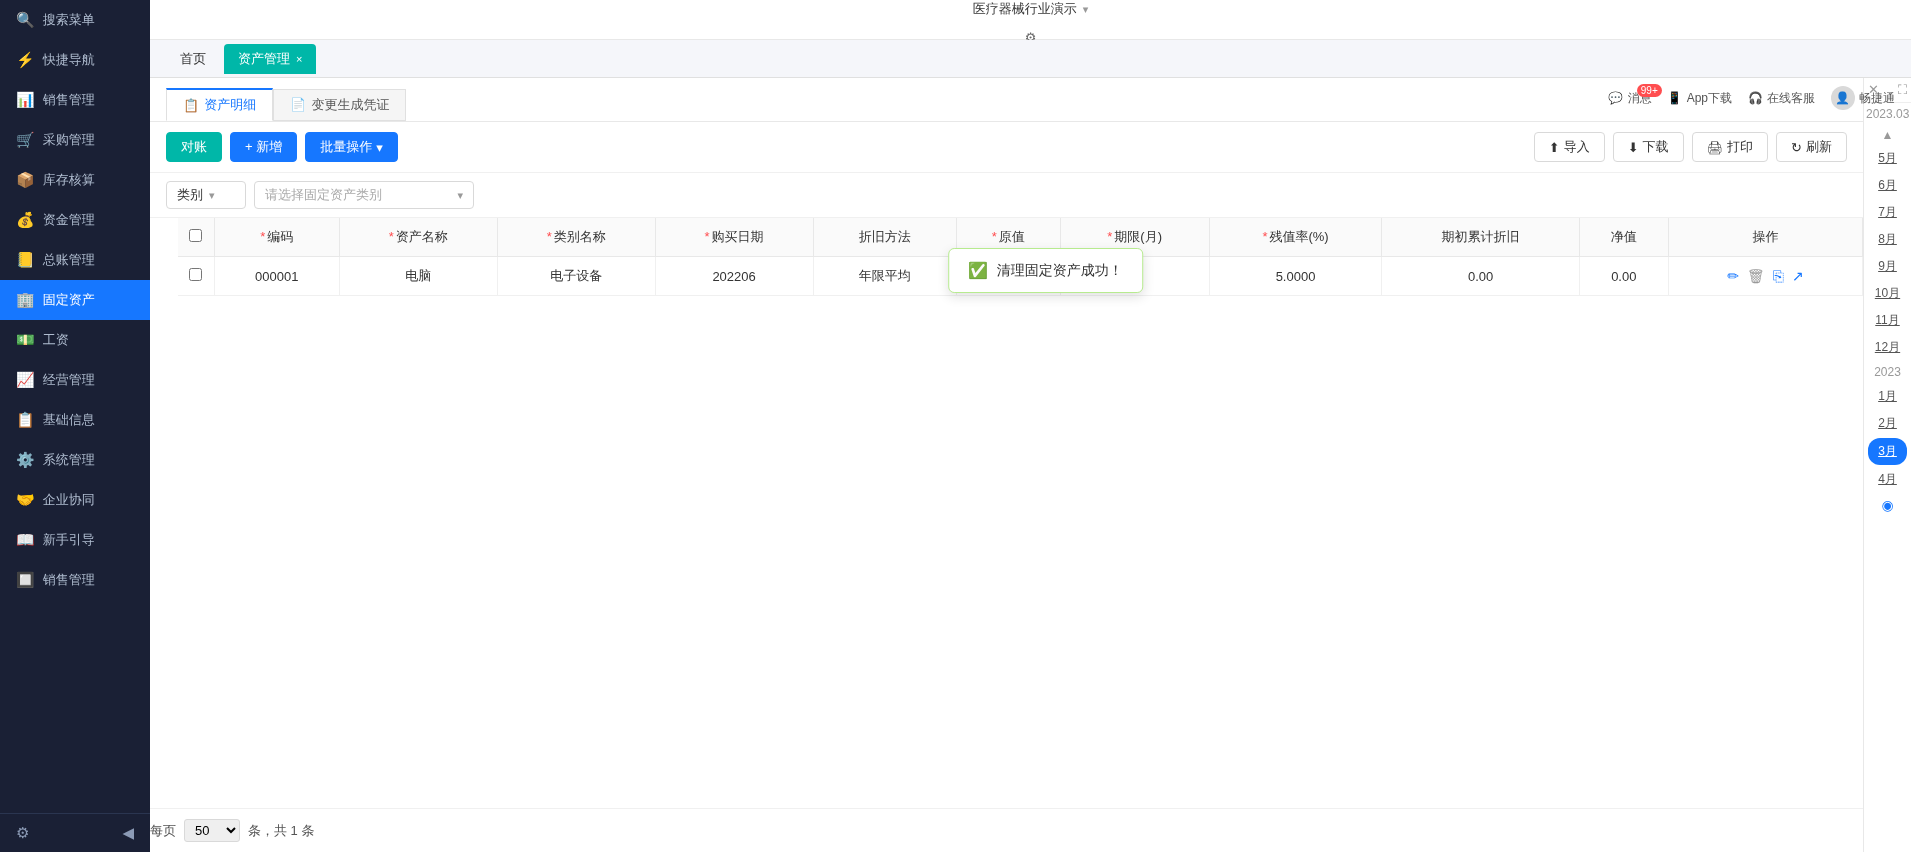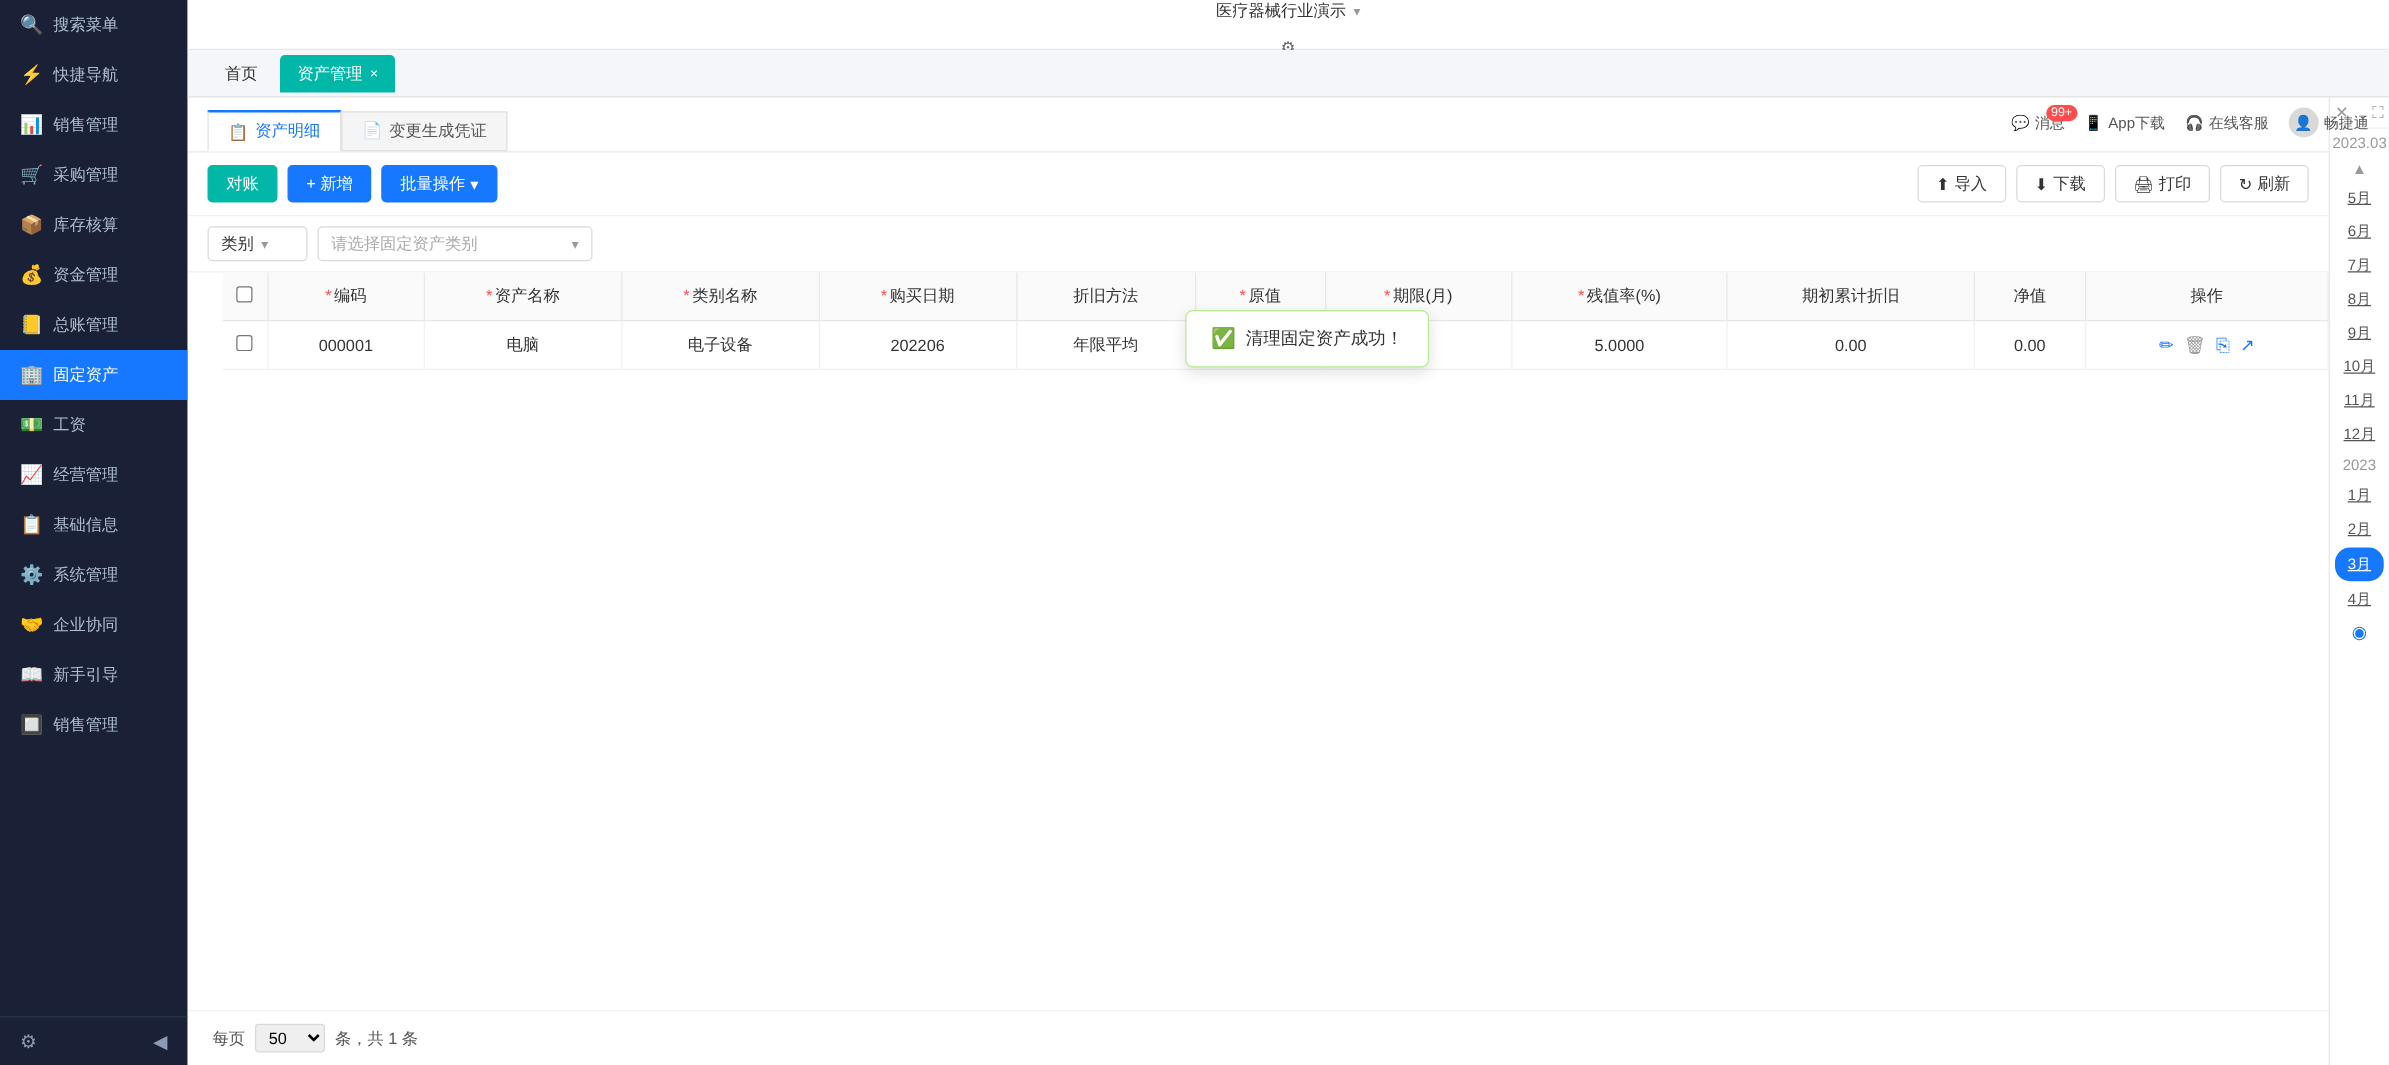--- a/index.html
+++ b/index.html
@@ -332,21 +332,21 @@
       gap: 8px;
       font-size: 14px;
       color: #333;
       box-shadow: 0 4px 12px rgba(0,0,0,0.12);
       z-index: 100;
     }
     .toast-icon { color: #52c41a; font-size: 16px; }
 
     
     .pagination {
-      padding: 10px 20px;
+      padding: 10px 0;
       display: flex;
       align-items: center;
       gap: 8px;
       border-top: 1px solid #f0f0f0;
       font-size: 13px;
       color: #555;
       flex-shrink: 0;
     }
     .pagination select {
       border: 1px solid #d9d9d9;

